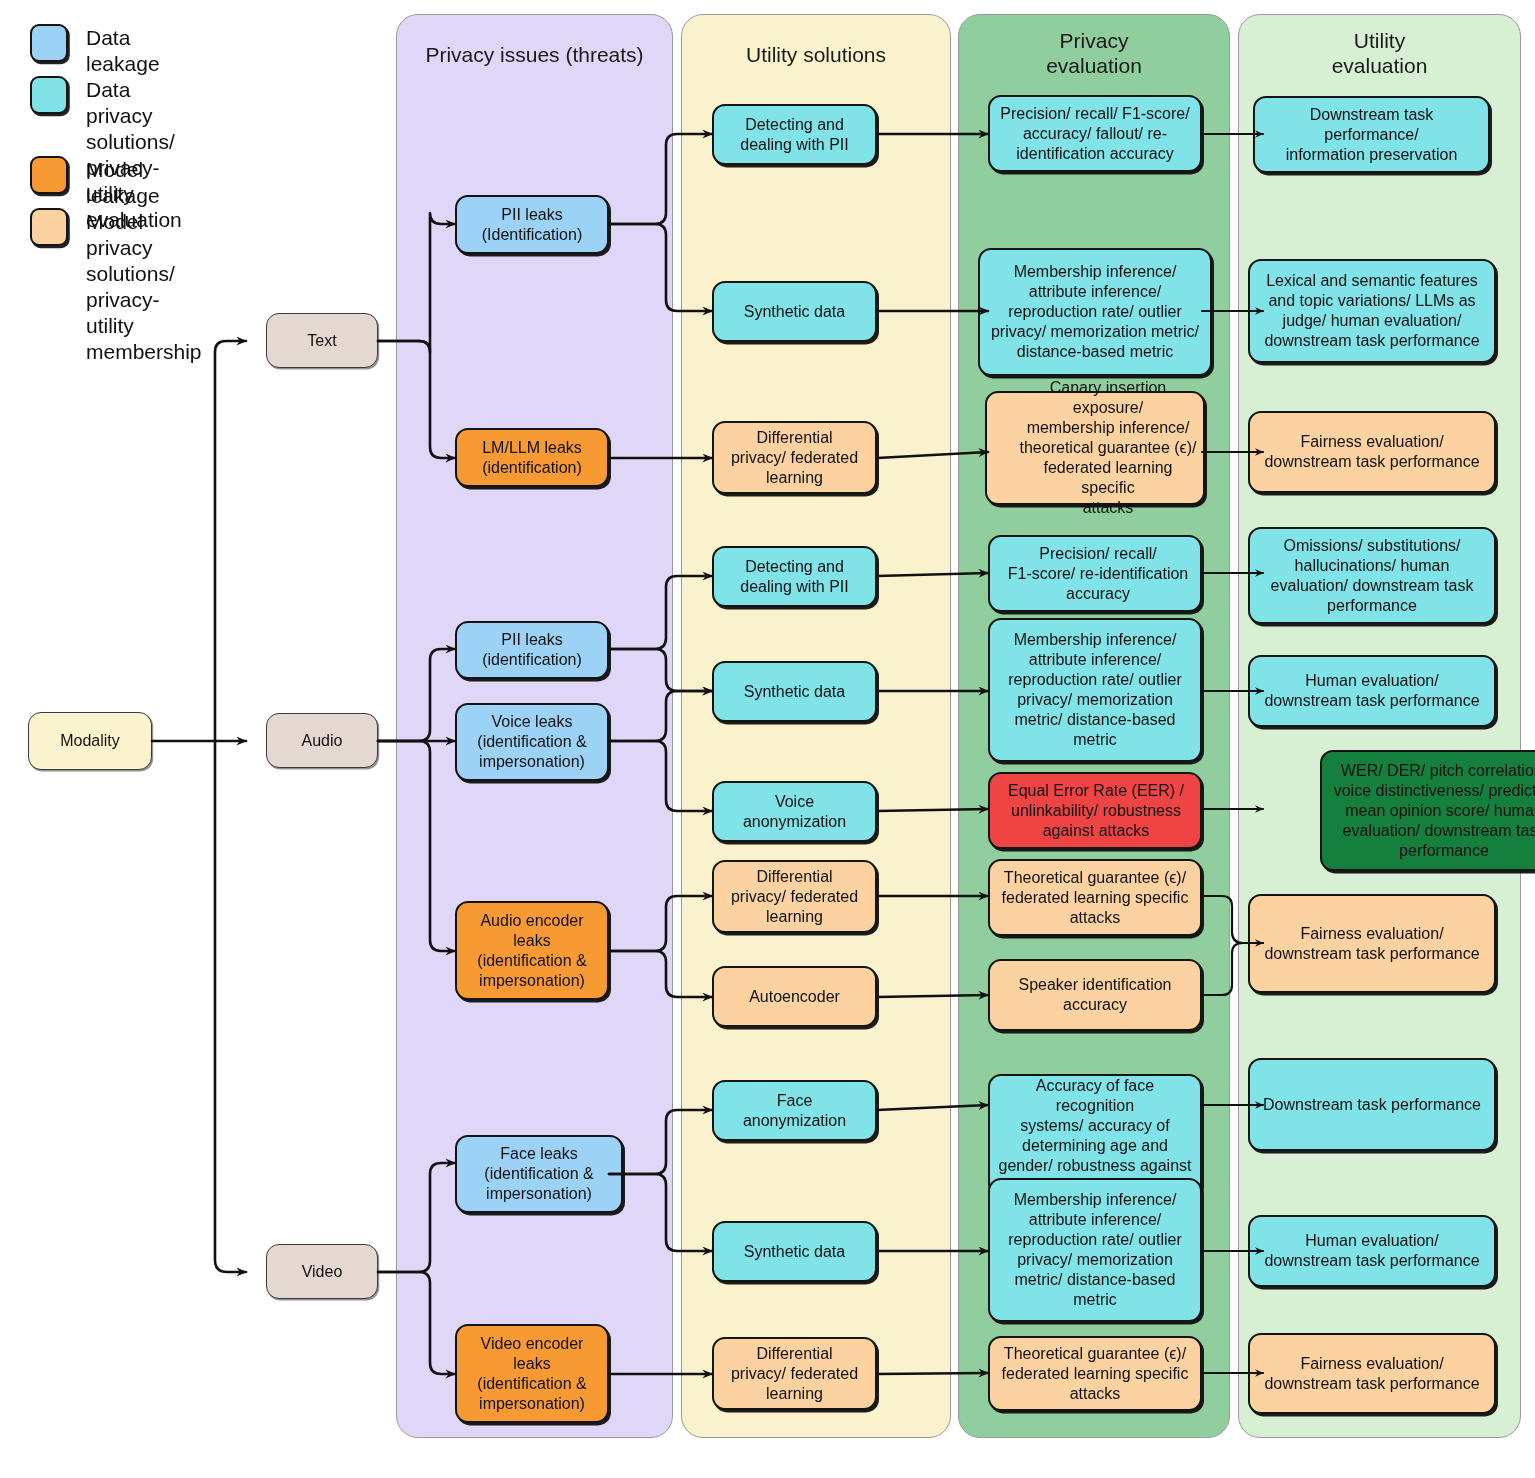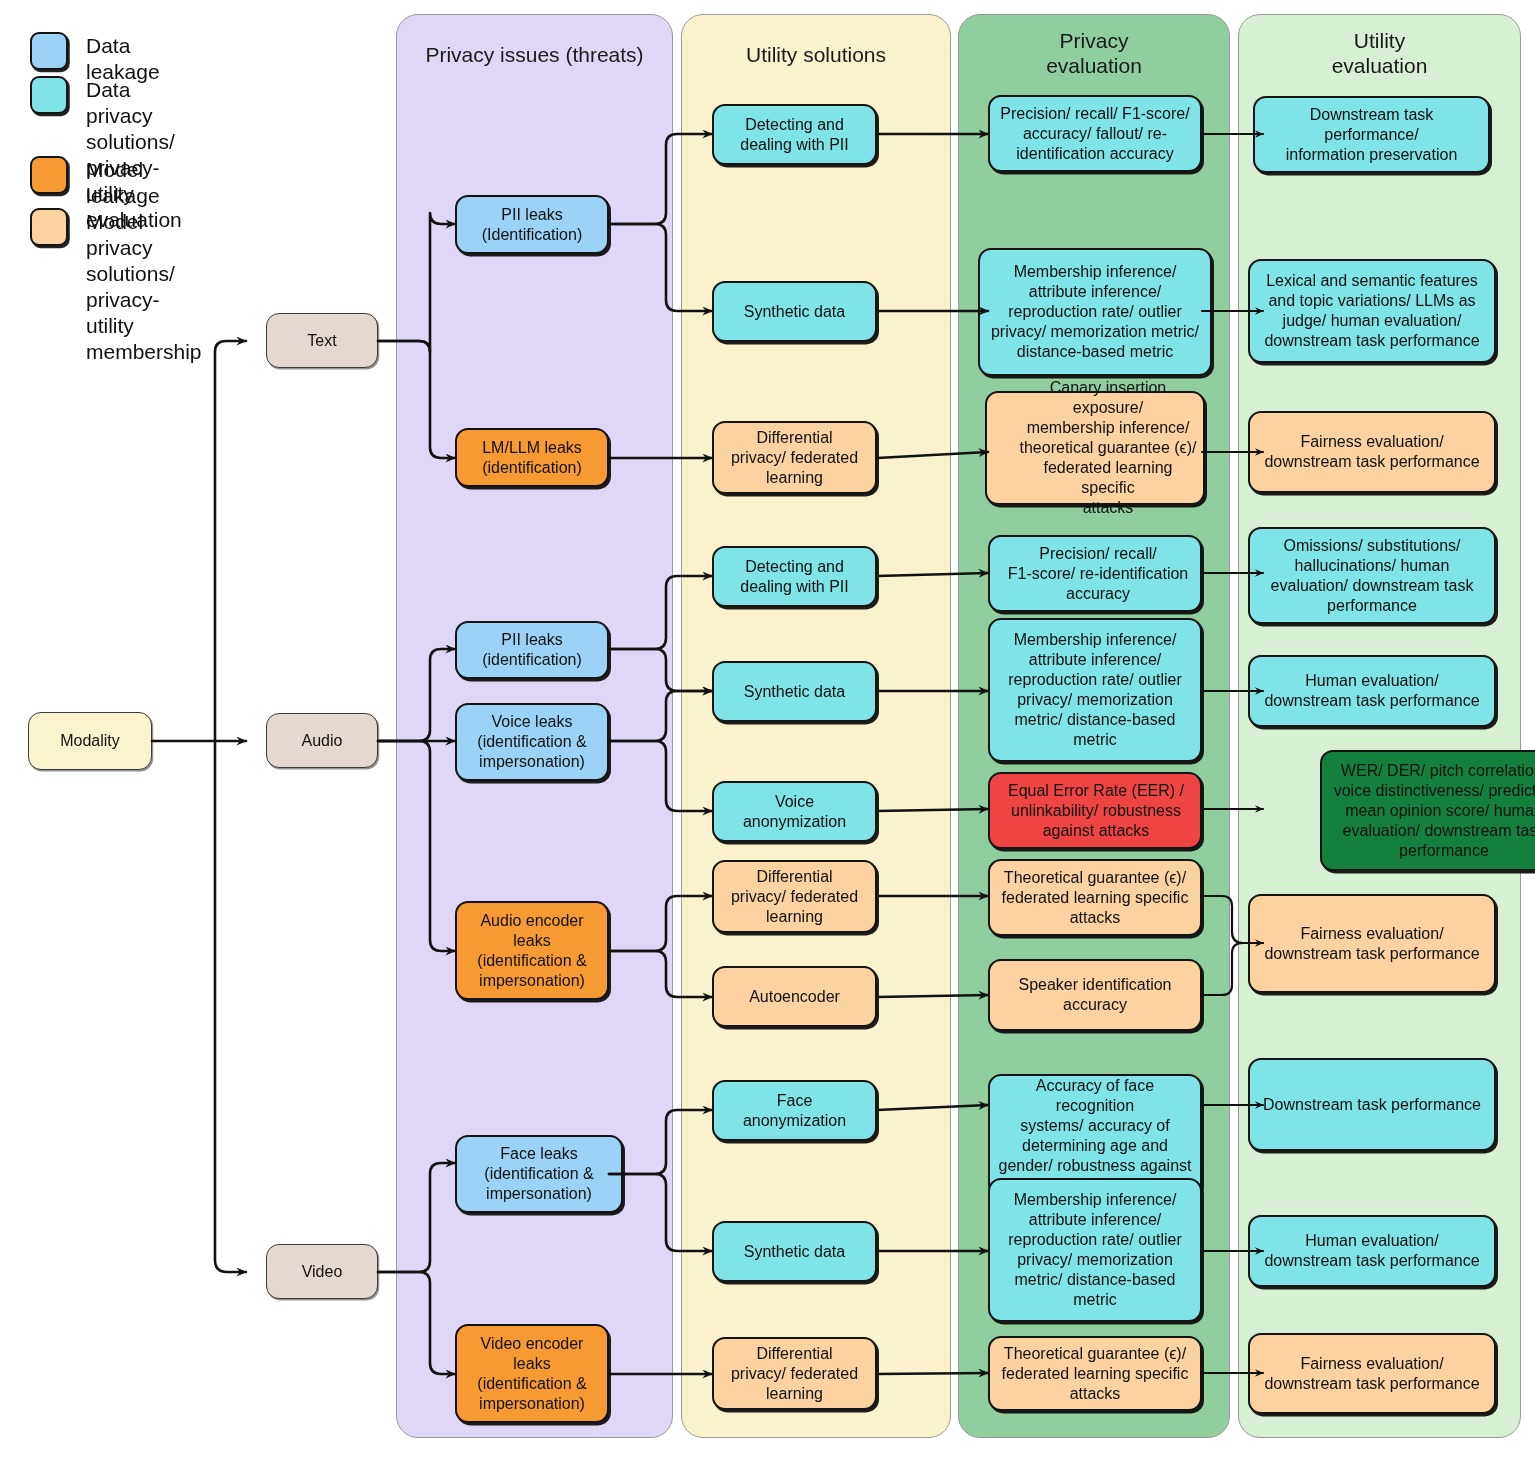--- a/index.html
+++ b/index.html
@@ -88,21 +88,21 @@
   <div class="band" style="left: 1238px; top: 14px; width: 283px; height: 1424px; background: rgb(215, 240, 211);"></div>
 
   <div class="band-title" style="left:396px; top:42px; width:277px;">Privacy issues (threats)</div>
   <div class="band-title" style="left:681px; top:42px; width:270px;">Utility solutions</div>
   <div class="band-title" style="left:958px; top:28px; width:272px; white-space:pre-line;">Privacy
 evaluation</div>
   <div class="band-title" style="left:1238px; top:28px; width:283px; white-space:pre-line;">Utility
 evaluation</div>
 
   <div class="legend">
-    <div class="legend-row" style="left:30px; top:24px;margin-top:8px;">
+    <div class="legend-row" style="left:30px; top:24px;">
       <div class="legend-swatch" style="background:#9BD2F5;"></div>
       <div class="legend-label">Data leakage</div>
     </div>
     <div class="legend-row" style="left:30px; top:76px;">
       <div class="legend-swatch" style="background:#7FE3E8;"></div>
       <div class="legend-label">Data privacy solutions/
 privacy-utility evaluation</div>
     </div>
     <div class="legend-row" style="left:30px; top:156px;">
       <div class="legend-swatch" style="background:#F79A33;"></div>

